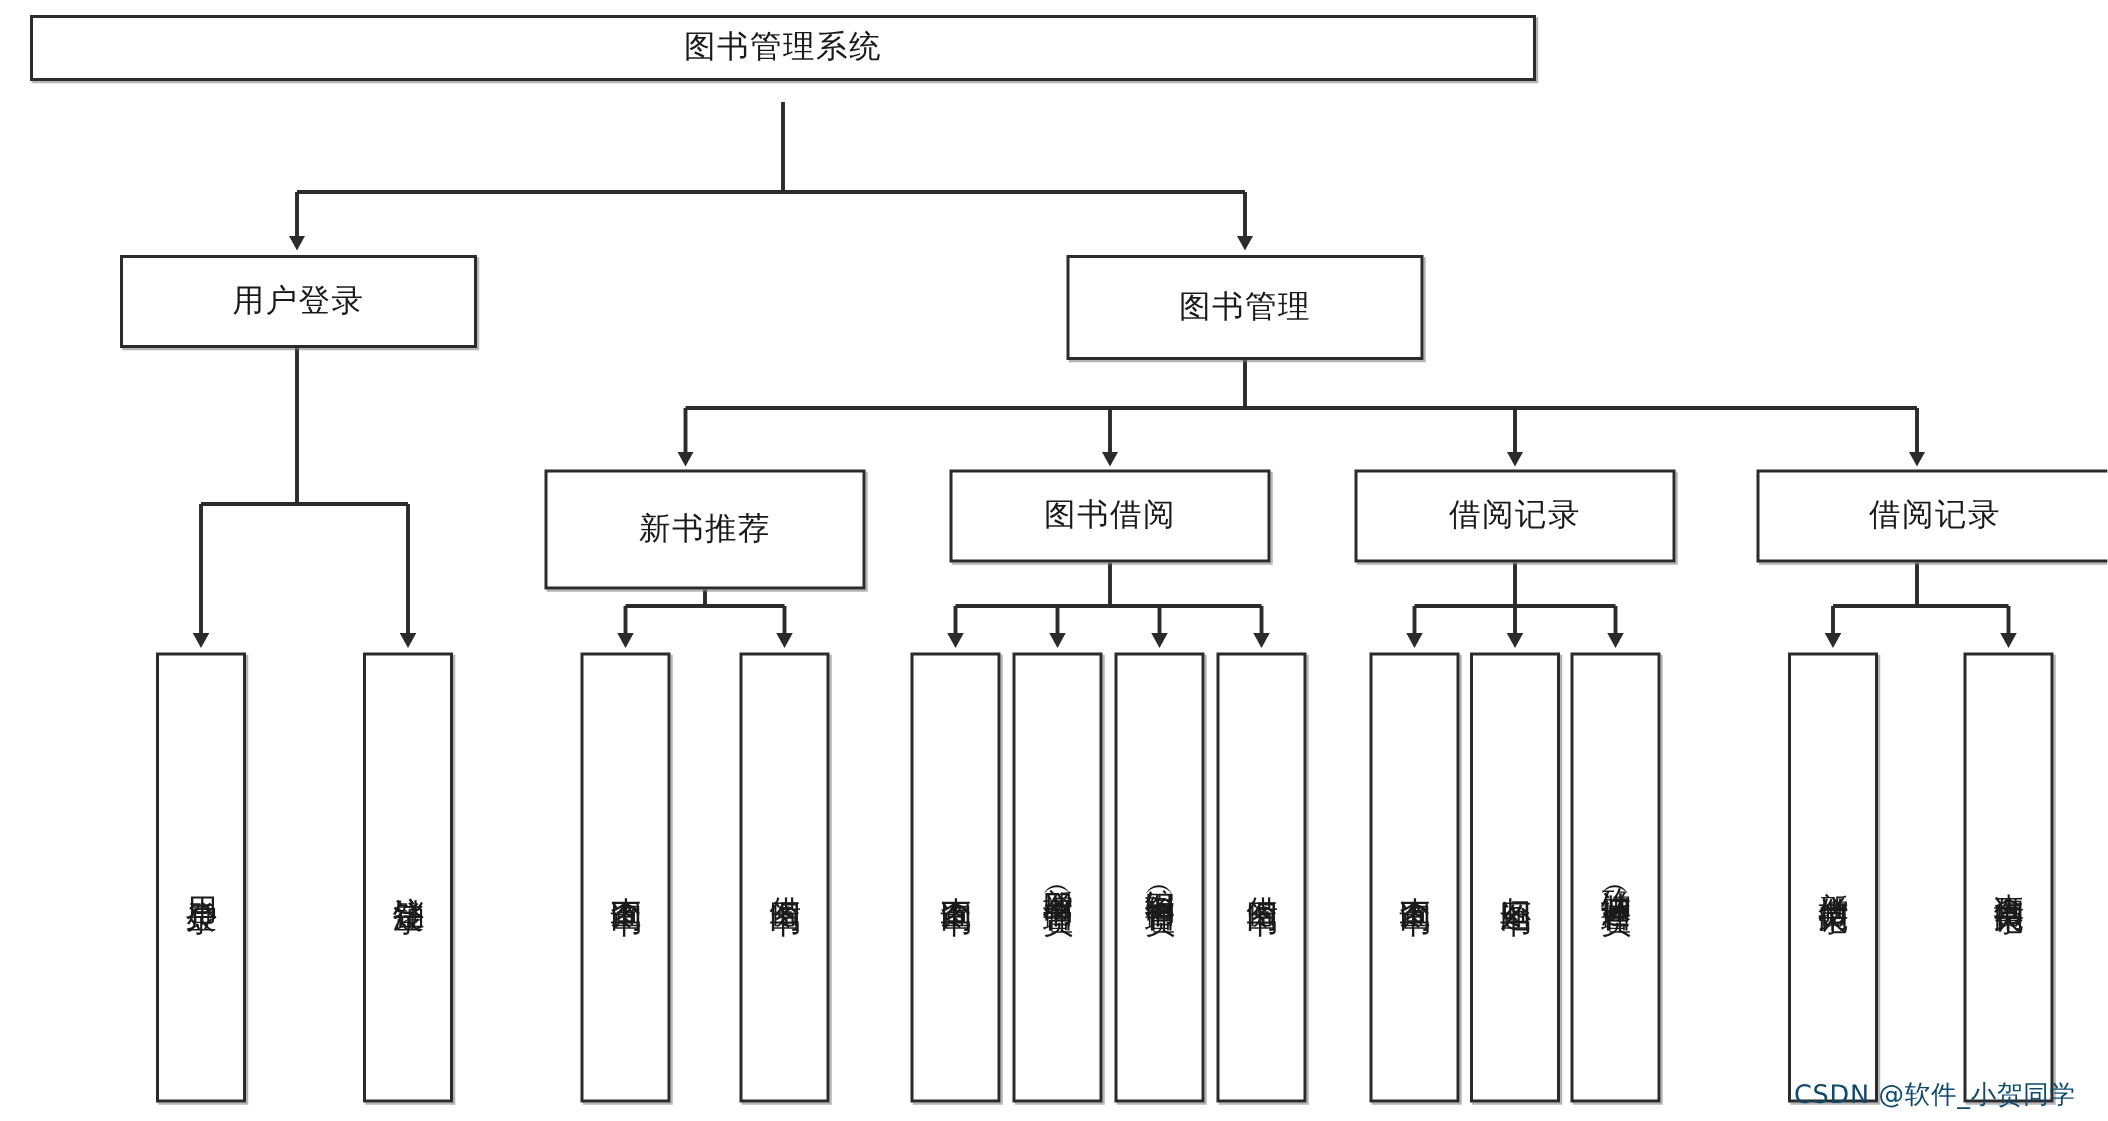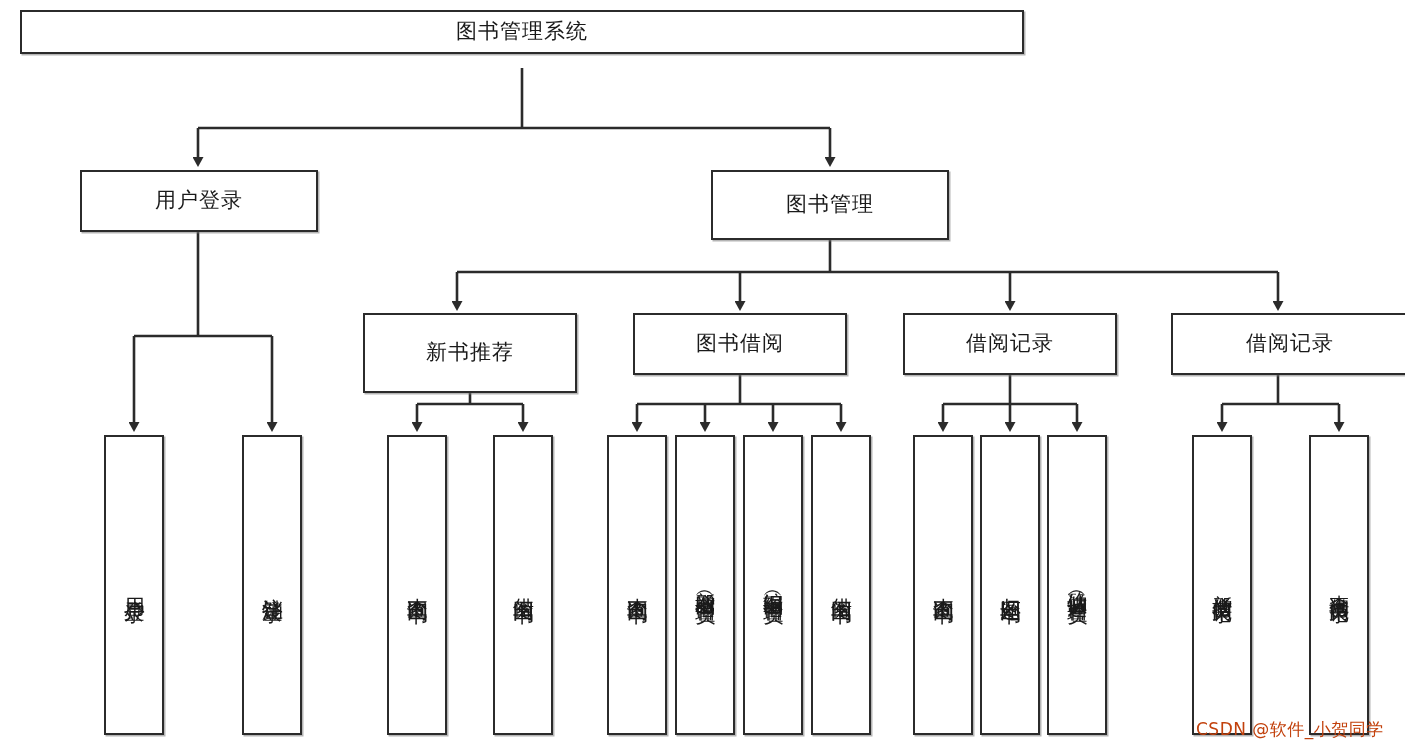--- a/index.html
+++ b/index.html
@@ -52,21 +52,21 @@
     text-align: center;
   }
   .node.vert .vtext {
     writing-mode: vertical-rl;
     text-orientation: upright;
     white-space: nowrap;
   }
   .watermark {
     position: absolute;
     font-size: 17px;
-    color: #c2410c;
+    color: #0c4a6e;
     white-space: nowrap;
     letter-spacing: 0.5px;
     font-family: "DejaVu Sans", "Liberation Sans", sans-serif;
   }
 </style>
 </head>
 <body>
 
 <div id="canvas">
 

